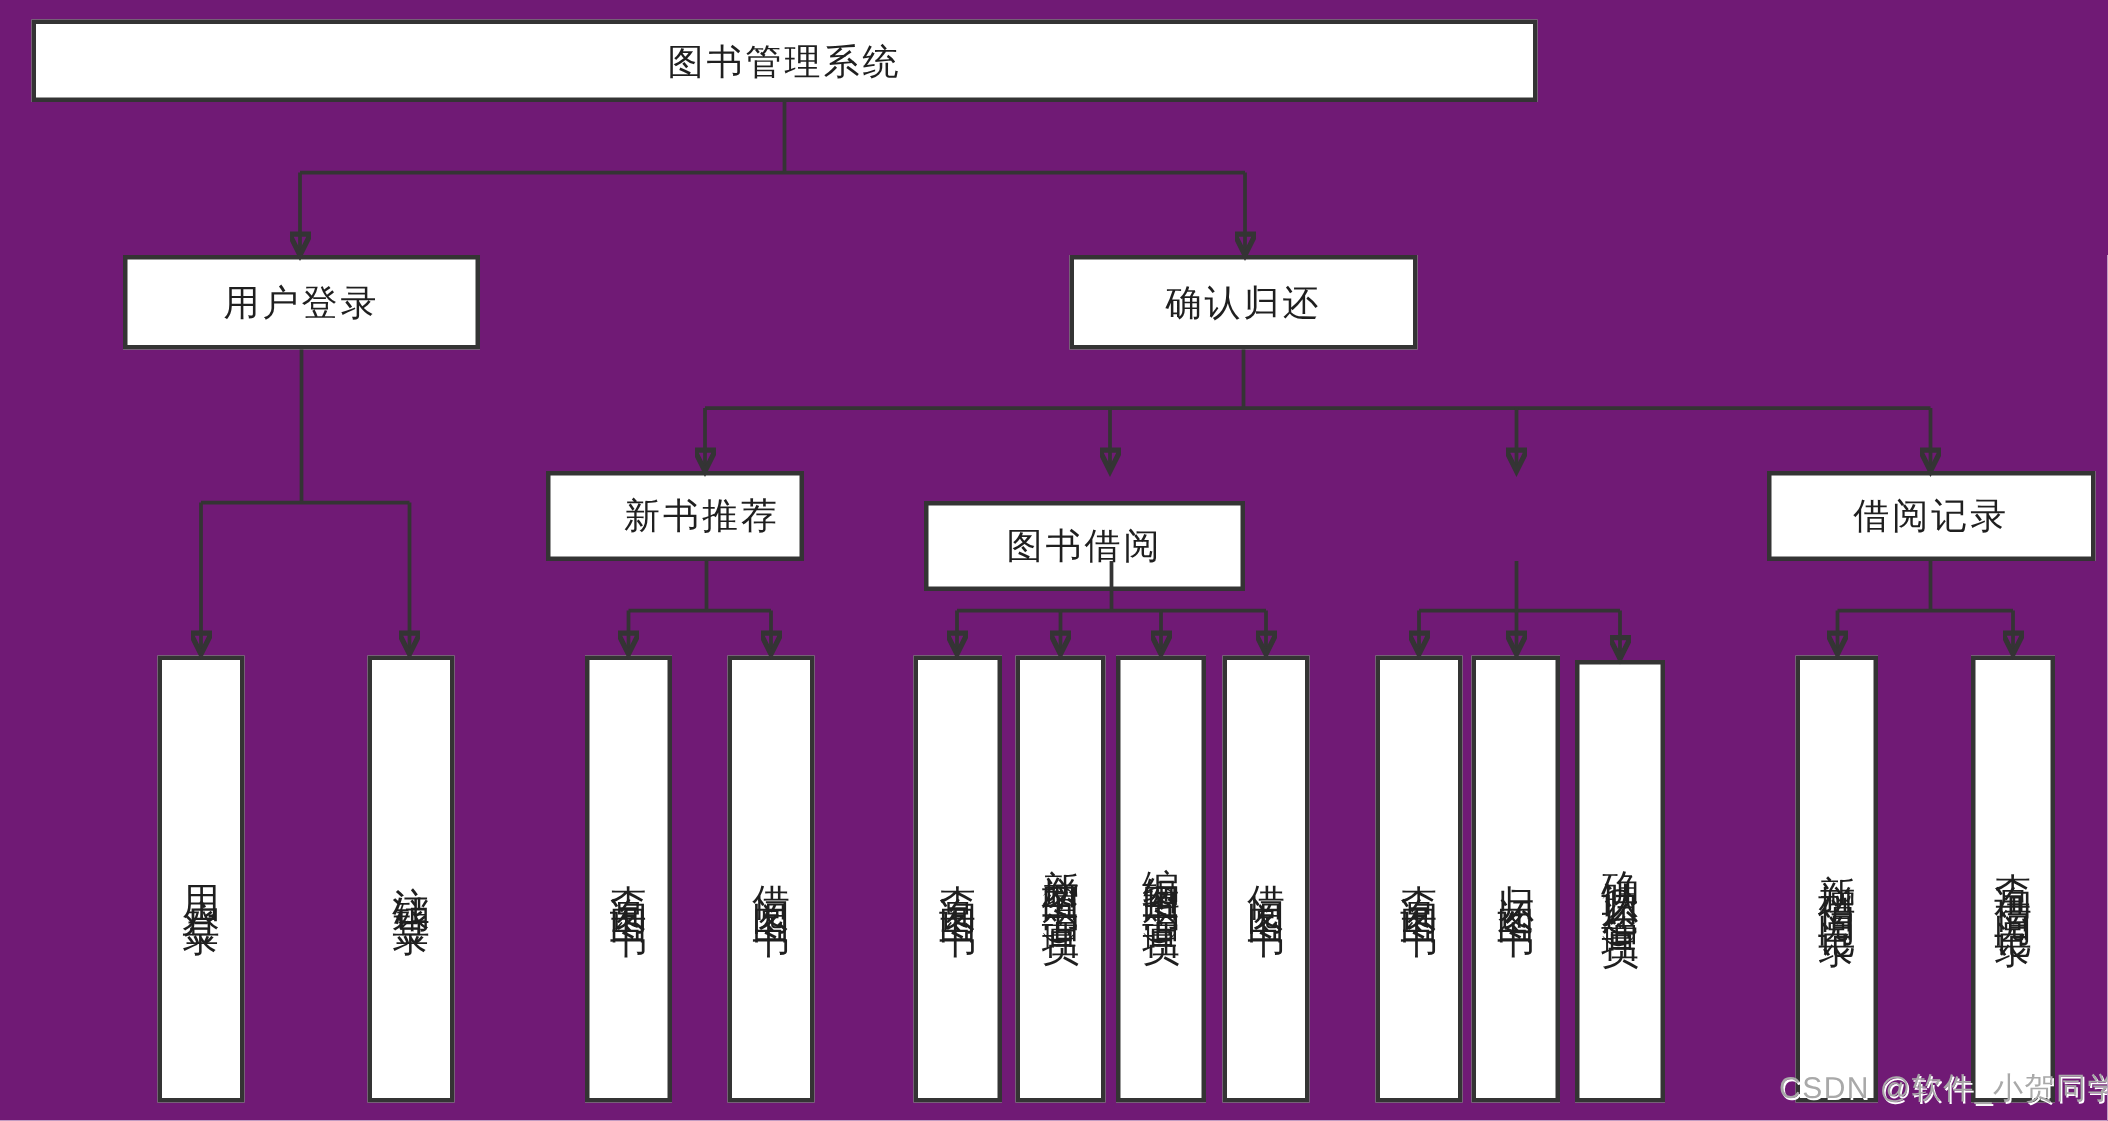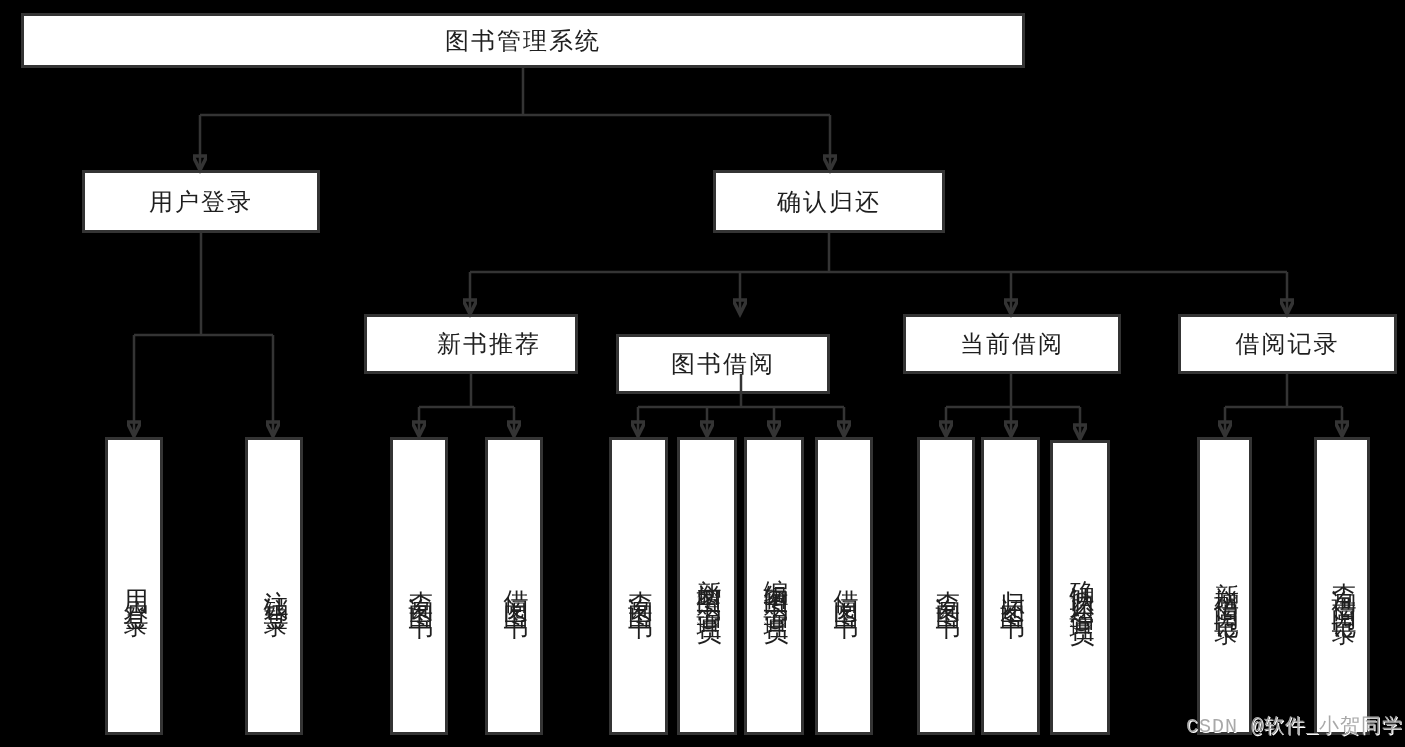--- a/index.html
+++ b/index.html
@@ -1,21 +1,21 @@
 <!DOCTYPE html>
 <html><head>
 <meta charset="utf-8">
 <style>
   html, body { margin: 0; padding: 0; background: #ffffff; }
   #canvas {
     position: relative;
     width: 1405px;
     height: 747px;
-    background: #000000;
-    font-family: Liberation Mono, monospace;
+    background: #701a75;
+    font-family: Liberation Sans, sans-serif;
     color: #222222;
     overflow: hidden;
   }
   .hbox {
     position: absolute;
     box-sizing: border-box;
     border: 3px solid #343434;
     background: #ffffff;
     display: flex;
     align-items: center;
@@ -76,28 +76,25 @@
     <span>图书管理系统</span>
   </div>
 
   <div class="hbox" style="left:82px; top:170px; width:238px; height:63px;">
     <span>用户登录</span>
   </div>
   <div class="hbox" style="left:713px; top:170px; width:232px; height:63px;">
     <span>确认归还</span>
   </div>
 
-  <div class="hbox" style="left:364px; top:314px; width:214px; height:60px;padding-left:36px;">
+  <div class="hbox" style="left:364px; top:314px; width:172px; height:60px;padding-left:36px;">
     <span>新书推荐</span>
   </div>
   <div class="hbox" style="left:616px; top:314px; width:214px; height:60px;margin-top:20px;">
     <span>图书借阅</span>
-  </div>
-  <div class="hbox" style="left:903px; top:314px; width:218px; height:60px;">
-    <span>当前借阅</span>
   </div>
   <div class="hbox" style="left:1178px; top:314px; width:219px; height:60px;">
     <span>借阅记录</span>
   </div>
 
   <div class="vbox" style="left:105px; top:437px; width:58px; height:298px;">
     <span>用户登录</span>
   </div>
   <div class="vbox" style="left:245px; top:437px; width:58px; height:298px;">
     <span>注销登录</span>

